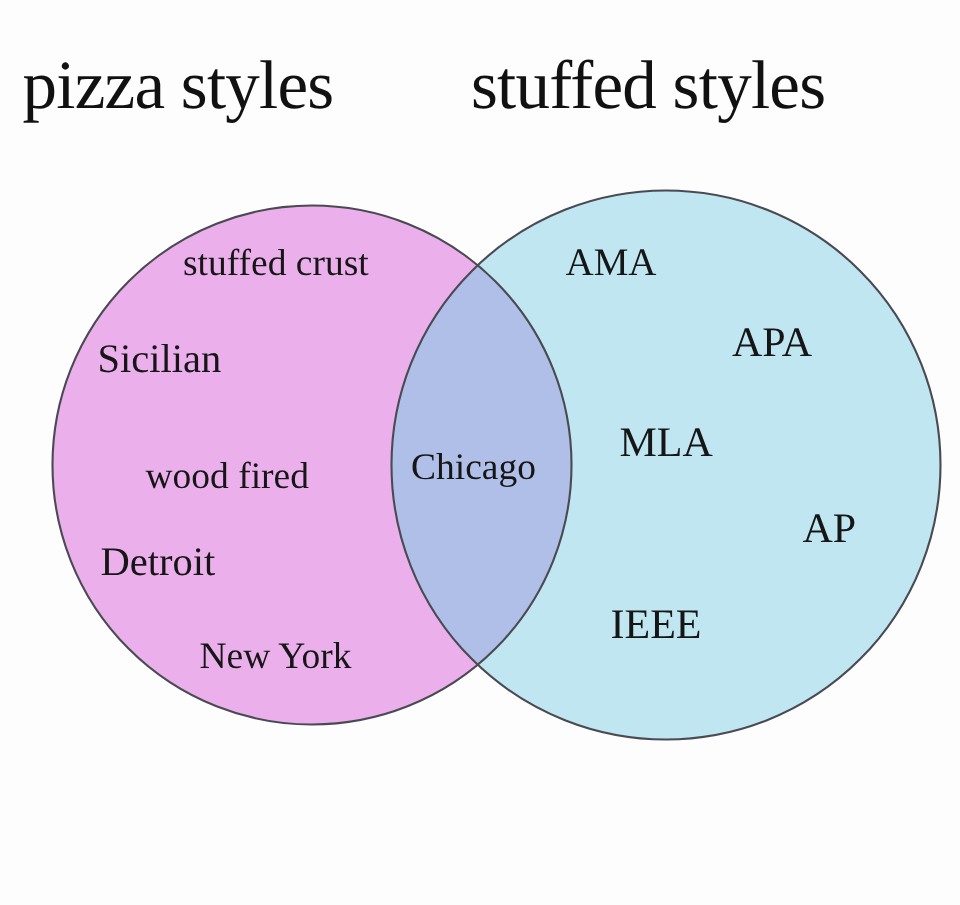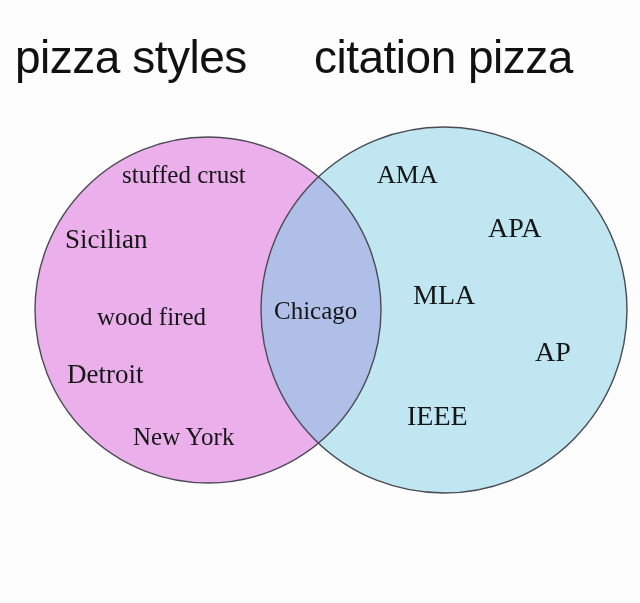--- a/index.html
+++ b/index.html
@@ -1,27 +1,27 @@
 <!DOCTYPE html>
 <html><head>
   <meta charset="utf-8">
   <style>
     html, body { margin: 0; padding: 0; background: #fdfdfd; }
     body { width: 640px; height: 603px; position: relative; overflow: hidden; font-family: "DejaVu Serif", "Liberation Serif", serif; }
-    .title { position: absolute; top: 30px; font-size: 46px; color: #111; font-family: Liberation Sans, sans-serif; letter-spacing: -0.5px; }
+    .title { position: absolute; top: 30px; font-size: 46px; color: #111; font-family: Liberation Serif, serif; letter-spacing: -0.5px; }
     #title-left { left: 15px; }
     #title-right { left: 314px; }
     svg { position: absolute; left: 0; top: 0; }
     .lbl { font-family: "Liberation Serif", serif; fill: #161616; }
   </style>
 </head>
 <body>
 
 <div id="title-left" class="title">pizza styles</div>
-<div id="title-right" class="title">citation pizza</div>
+<div id="title-right" class="title">stuffed styles</div>
 
 <svg width="640" height="603" viewBox="0 0 640 603">
   <defs>
     <clipPath id="clipLeft">
       <circle cx="208" cy="310" r="173"></circle>
     </clipPath>
   </defs>
   <circle cx="208" cy="310" r="173" fill="#ebb0ec"></circle>
   <circle cx="444" cy="310" r="183" fill="#bfe6f1"></circle>
   <circle cx="444" cy="310" r="183" fill="#b0bfe8" clip-path="url(#clipLeft)"></circle>

